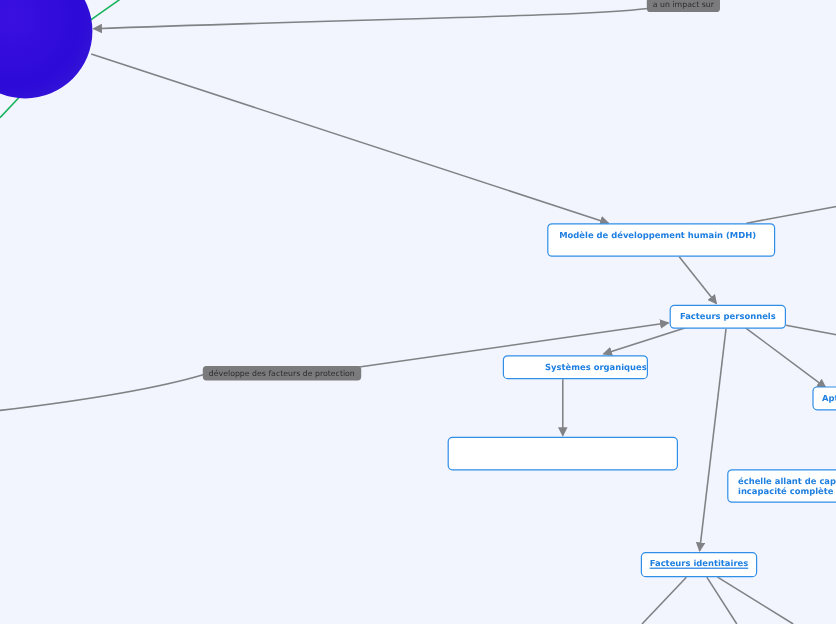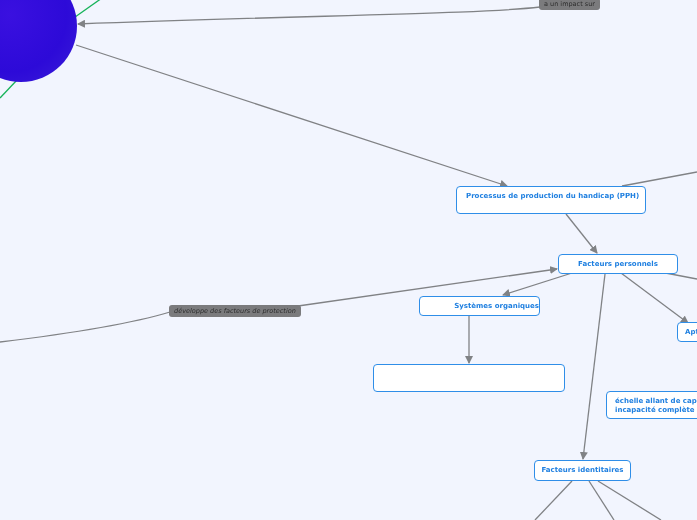--- a/index.html
+++ b/index.html
@@ -69,33 +69,33 @@
   <line x1="589" y1="481" x2="614" y2="520" stroke="#808285" stroke-width="1.3"></line>
   <line x1="598" y1="481" x2="661" y2="520" stroke="#808285" stroke-width="1.3"></line>
 </svg>
 
 <div class="central"></div>
 <div class="central-label">
   
 </div>
 
 <div class="label" style="left:539px; top:-2px;">a un impact sur</div>
-<div class="label" style="left:169px; top:305px;font-style:italic;">développe des facteurs de protection</div>
+<div class="label" style="left:169px; top:305px;">développe des facteurs de protection</div>
 
 <div class="node" style="left:456px; top:186px; width:190px; height:28px; padding:5px 0 0 9px;">
-  <div>Processus de production du handicap (PPH)</div>
+  <div>Modèle de développement humain (MDH)</div>
 </div>
 
-<div class="node center" style="left:558px; top:254px; width:120px; height:20px; line-height:18px;">Facteurs personnels</div>
+<div class="node center" style="left:558px; top:254px; width:97px; height:20px; line-height:18px;">Facteurs personnels</div>
 
 <div class="node center" style="left:419px; top:296px; width:121px; height:20px; line-height:18px;text-align:right;">Systèmes organiques</div>
 
 <div class="node" style="left:373px; top:364px; width:192px; height:28px; padding:5px 0 0 8px;">
 </div>
 
 <div class="node" style="left:677px; top:322px; width:40px; height:20px; line-height:18px; padding-left:7px;">Apt</div>
 
 <div class="node" style="left:606px; top:391px; width:110px; height:28px; padding:5px 0 0 8px;">
   <div>échelle allant de capa</div>
   <div>incapacité complète</div>
 </div>
 
-<div class="node center" style="left:534px; top:460px; width:97px; height:21px; line-height:19px;">Facteurs identitaires</div>
+<div class="node center" style="left:534px; top:460px; width:97px; height:21px; line-height:19px;text-decoration:underline;">Facteurs identitaires</div>
 
 </body></html>

